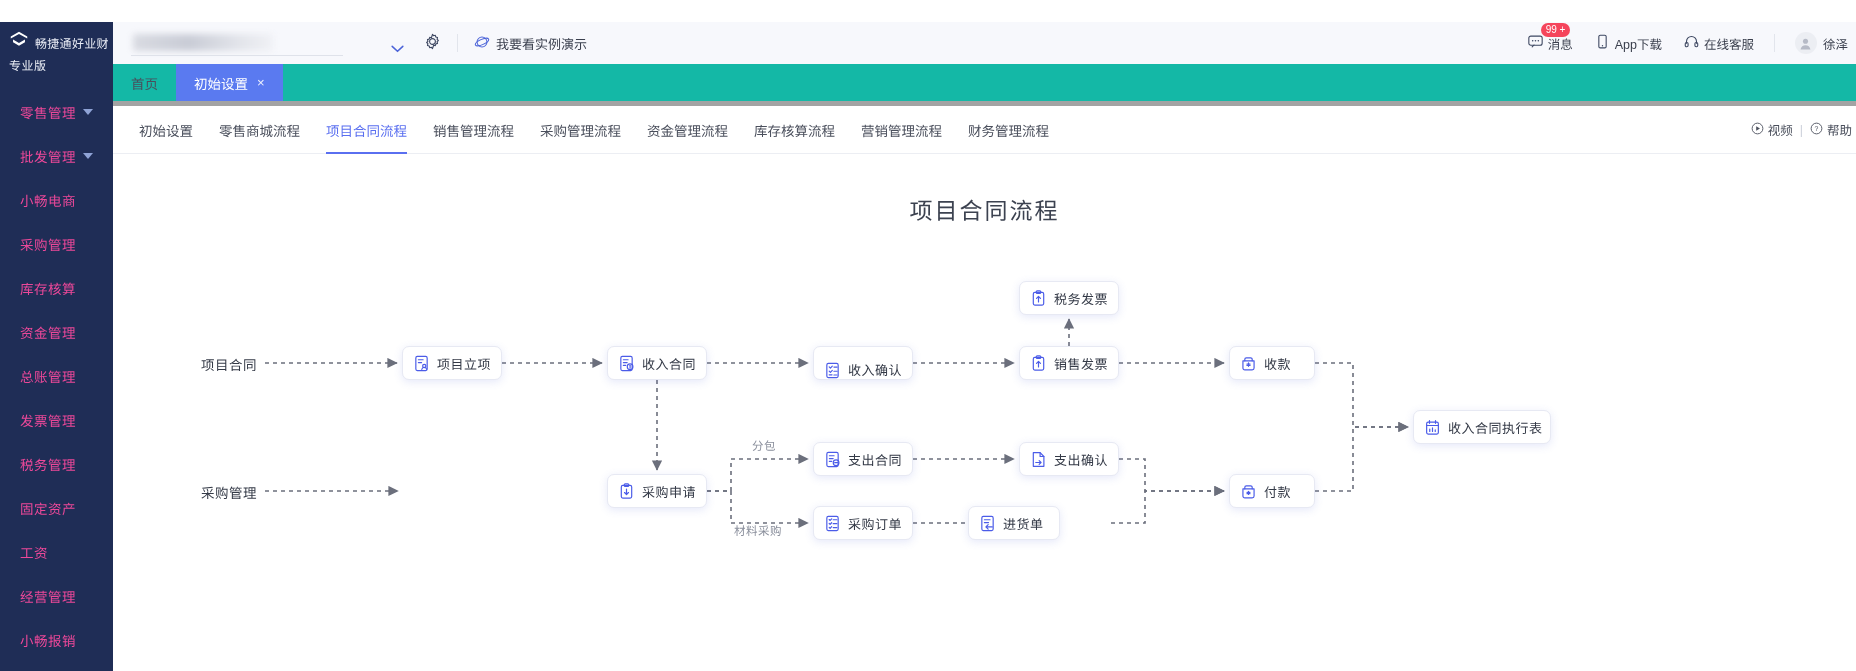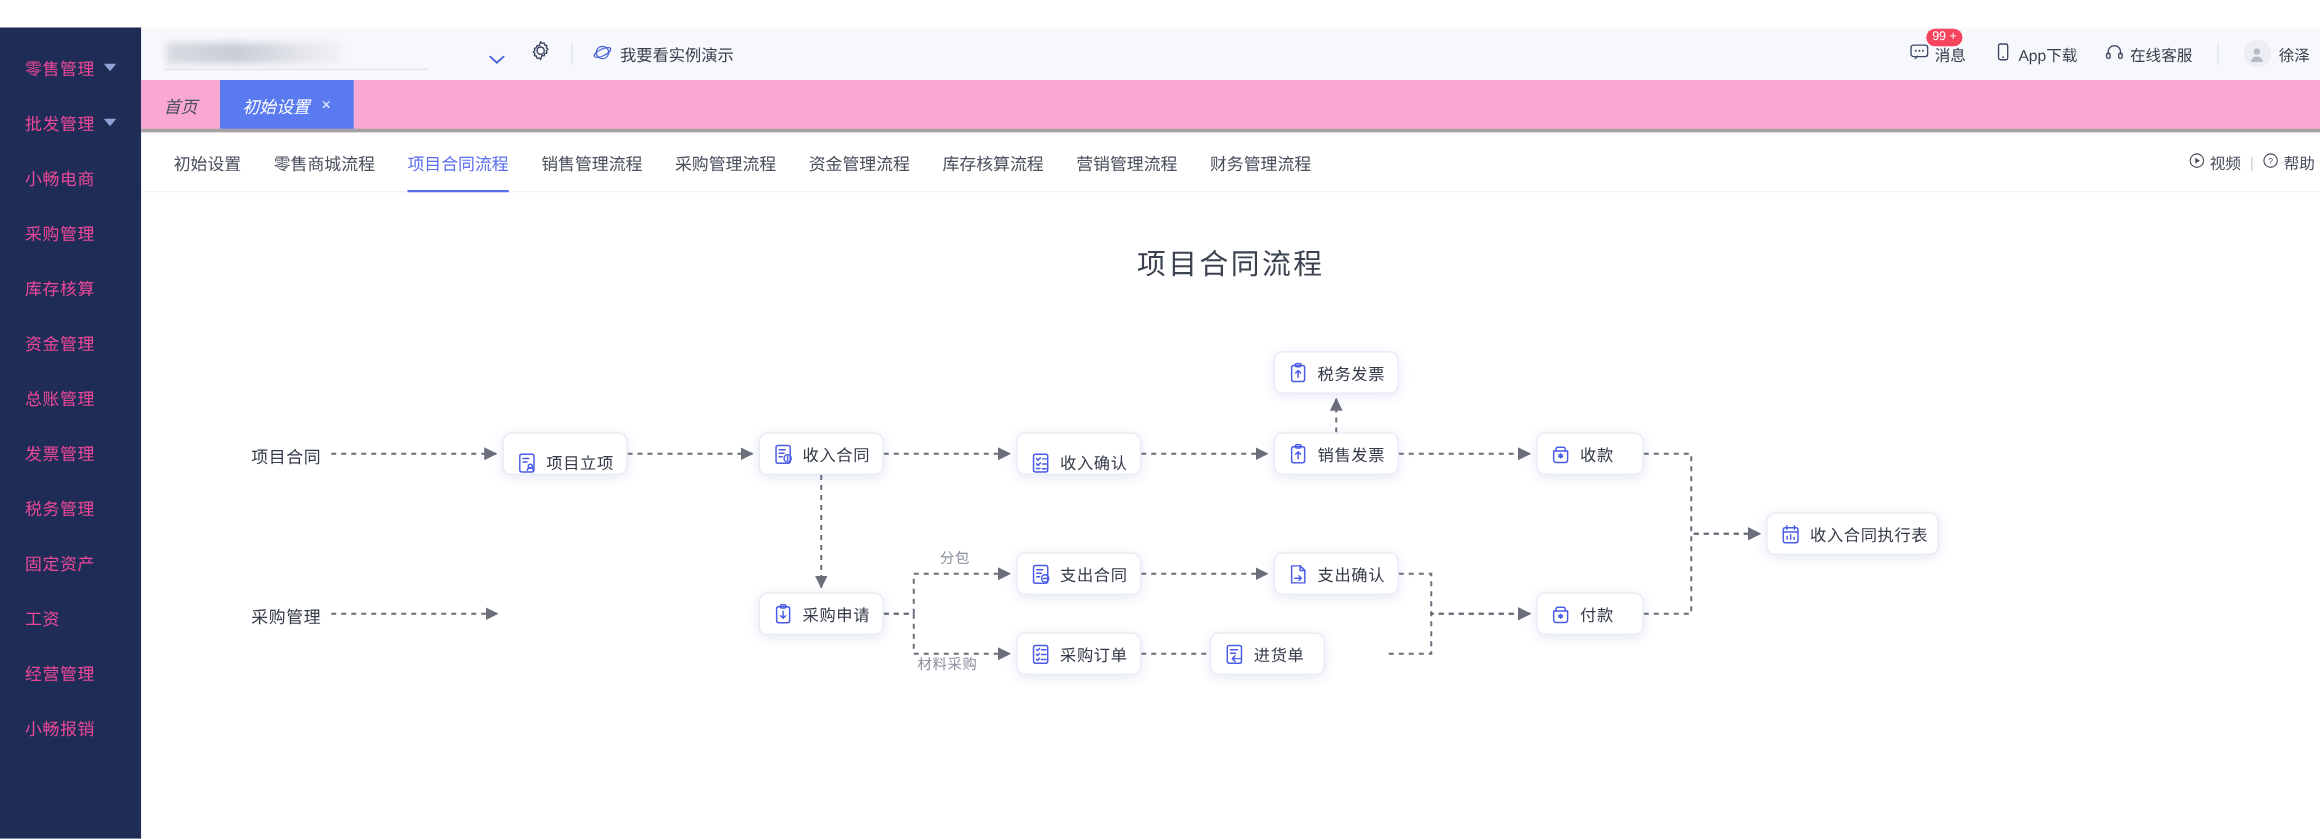--- a/index.html
+++ b/index.html
@@ -80,23 +80,22 @@
   .avatar-wrap { display:flex; align-items:center; margin-left: 20px; }
   .avatar {
     width: 22px; height: 22px; border-radius: 50%; background: #eceef3;
     display: flex; align-items: center; justify-content: center;
   }
   .uname { font-size: 12.5px; color: #3a3f4d; margin-left: 6px; white-space: nowrap; }
 
   
   .tabstrip {
     position: absolute; left: 113px; top: 64px; right: 0; height: 42px;
-    background: #f9a8d4; display: flex; align-items: stretch;
-    border-bottom: 3px solid #a3a3a3;
-    font-style: italic;
+    background: #14b8a6; display: flex; align-items: stretch;
+    border-bottom: 5px solid #a3a3a3;
   }
   .tab {
     display: flex; align-items: center; justify-content: center;
     min-width: 56px; padding: 0 18px; font-size: 13.5px; color: #4a4f5c;
     cursor: pointer; white-space: nowrap;
   }
   .tab.active { background: #5a7af0; color: #fff; }
   .tab .tclose { margin-left: 9px; font-size: 13px; opacity: .9; }
 
   
@@ -151,20 +150,33 @@
     position: absolute; font-size: 11.5px; color: #8a8f9c;
     white-space: nowrap; letter-spacing: .5px;
   }
 </style>
 </head>
 <body>
 
 <div class="app">
 
   <nav class="sidebar">
+    <div class="logo-block">
+      <div class="logo-row">
+        <span class="logo-mark">
+          <svg viewBox="0 0 24 24" width="22" height="22">
+            <path d="M12 2 L21 7.2 L21 9.4 L12 4.4 L3 9.4 L3 7.2 Z" fill="#ffffff"></path>
+            <path d="M5.5 10.4 L12 14.2 L18.5 10.4 L18.5 13.4 L12 17.2 L5.5 13.4 Z" fill="#ffffff"></path>
+            <circle cx="12" cy="9.6" r="2.1" fill="#1f2d56"></circle>
+          </svg>
+        </span>
+        <span class="logo-text">畅捷通好业财</span>
+      </div>
+      <span class="logo-badge">专业版</span>
+    </div>
     <div class="menu">
         <div class="menu-item">
           <span>零售管理</span>
           <span class="caret"></span>
         </div>
         <div class="menu-item">
           <span>批发管理</span>
           <span class="caret"></span>
         </div>
         <div class="menu-item">
@@ -351,21 +363,21 @@
         <path d="M800,305 L901,305"></path>
         <path d="M800,369 L901,369"></path>
         <path d="M1202,209 L1240,209 L1240,273 L1295,273"></path>
         <path d="M594,337 L618,337 L618,305 L695,305"></path>
         <path d="M594,337 L618,337 L618,369 L695,369"></path>
         <path d="M1006,305 L1032,305 L1032,337 L1111,337"></path>
         <path d="M998,369 L1032,369 L1032,337 L1111,337"></path>
         <path d="M1202,337 L1240,337 L1240,273 L1295,273"></path>
       </g>
     </svg>
-  <div class="node" style="left: 289px; top: 192px; width: 100px; align-items: flex-end;">
+  <div class="node" style="left: 289px; top: 192px; width: 100px;">
         <span>
           <svg class="node-icon" viewBox="0 0 17 18" fill="none" stroke="#4b5ce8" stroke-width="1.25" stroke-linecap="round" stroke-linejoin="round">
             <rect x="2.5" y="1.5" width="12" height="15" rx="1.6"></rect>
             <path d="M5.2 5h5M5.2 8h3.4"></path>
             <circle cx="11.4" cy="11.6" r="1.7"></circle>
             <path d="M8.8 15.2c.3-1.5 1.4-2.2 2.6-2.2s2.3.7 2.6 2.2"></path>
           </svg>
         </span>
         <span class="node-label">项目立项</span>
       </div>

